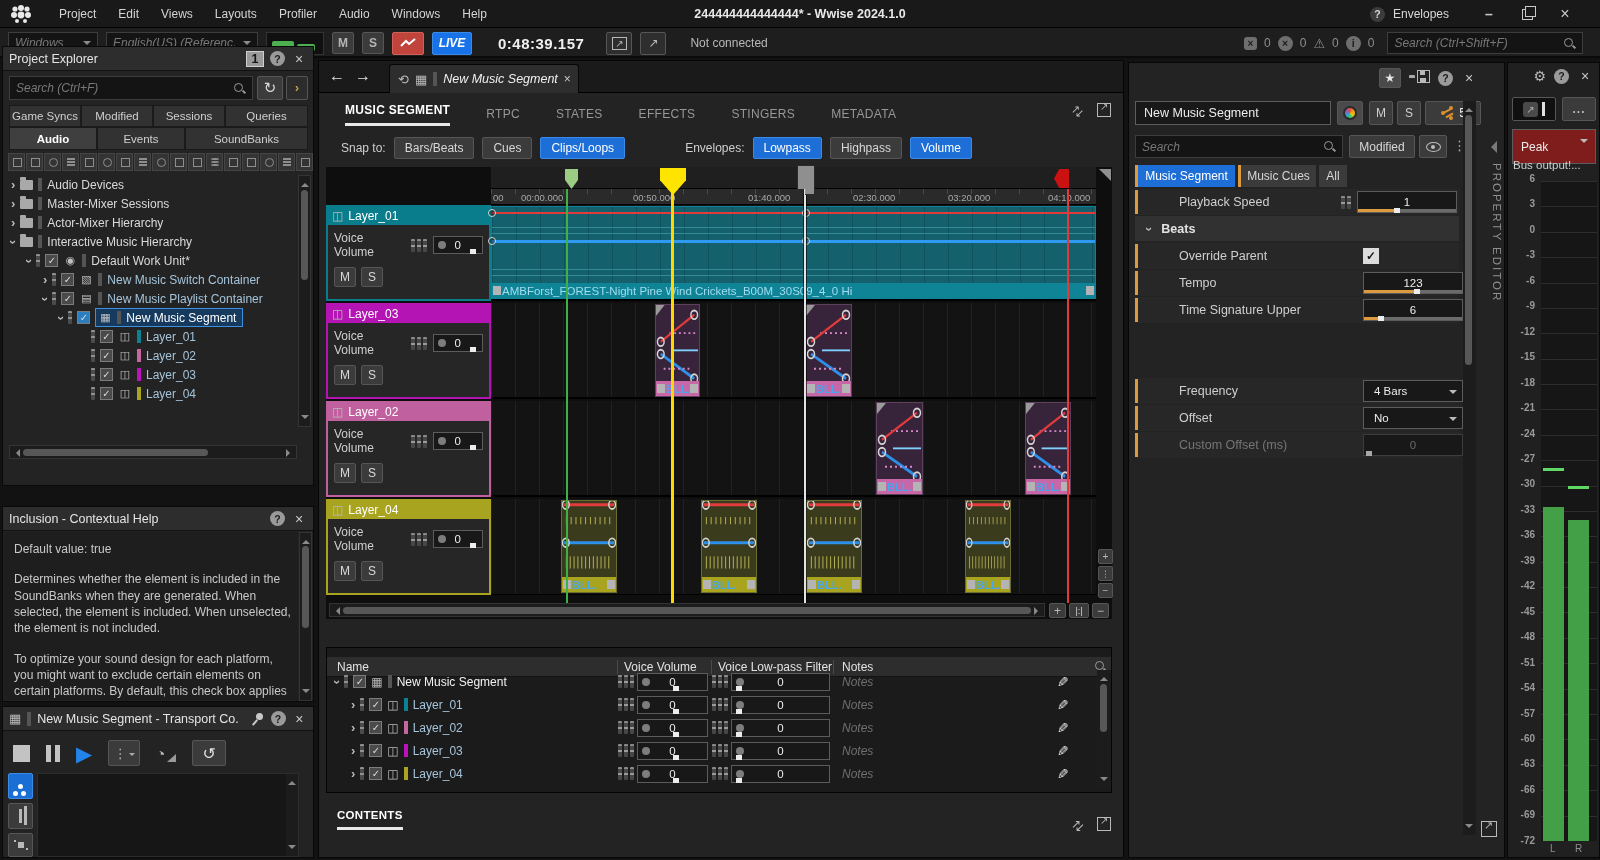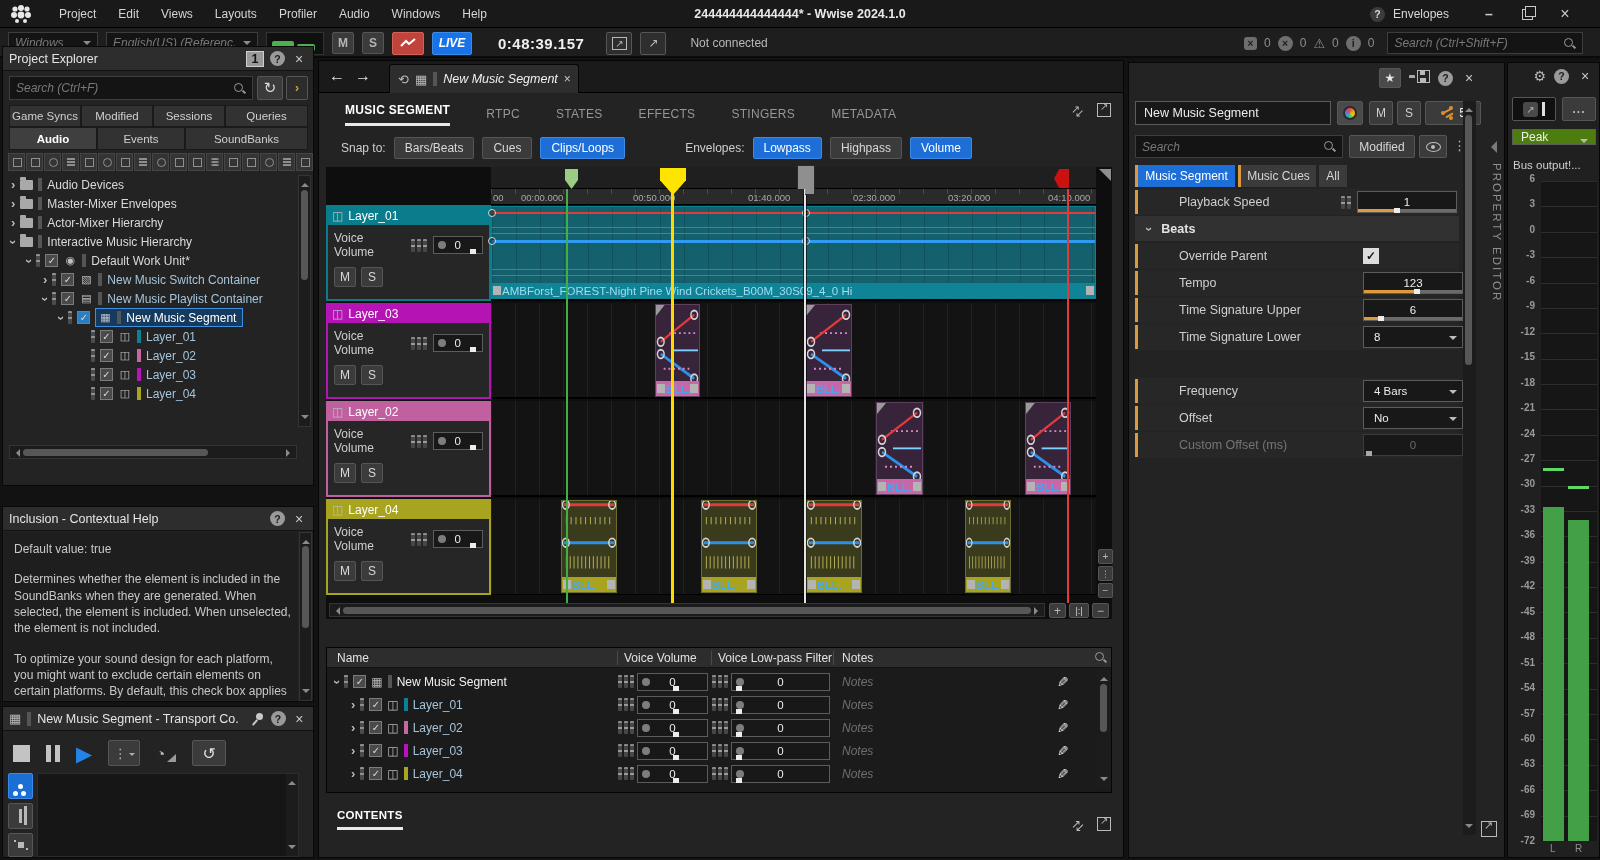--- a/index.html
+++ b/index.html
@@ -236,21 +236,21 @@
     <div class="trow" style="top:0;padding-left:8px">
         <span class="chev">›</span>
         <i class="fold"></i>
         <i class="bar3"></i>
         <span style="color:#dadada">Audio Devices</span>
       </div>
     <div class="trow" style="top:19px;padding-left:8px">
         <span class="chev">›</span>
         <i class="fold"></i>
         <i class="bar3"></i>
-        <span style="color:#dadada">Master-Mixer Envelopes</span>
+        <span style="color:#dadada">Master-Mixer Sessions</span>
       </div>
     <div class="trow" style="top:38px;padding-left:8px">
         <span class="chev">›</span>
         <i class="fold"></i>
         <i class="bar3"></i>
         <span style="color:#dadada">Actor-Mixer Hierarchy</span>
       </div>
     <div class="trow" style="top:57px;padding-left:8px">
         <span class="chev d">›</span>
         <i class="fold"></i>
@@ -743,21 +743,21 @@
       </span>
     <span class="b" style="position:absolute;top:17px;width:15px;height:15px;font-size:9px">
         <span class="ico">⋮</span>
       </span>
     <span class="b" style="position:absolute;top:34px;width:15px;height:15px">
         <span class="ico" style="font-size:10px">−</span>
       </span>
   </div>
 
   <div class="a" style="left:7px;top:586px;width:786px;height:146px;background:#1b1b1b;border:1px solid #050505">
-    <div class="f" style="position:absolute;left:0;top:0;right:0;height:20px;background:#2d2d2d;border-bottom:1px solid #141414;font-size:12px;color:#e2e2e2">
+    <div class="f" style="position:absolute;left:0;top:9px;right:0;height:20px;background:#2d2d2d;border-bottom:1px solid #141414;font-size:12px;color:#e2e2e2">
       <span style="width:291px;padding-left:10px;border-right:1px solid #4a4a4a">Name</span>
       <span style="width:94px;padding-left:6px;border-right:1px solid #4a4a4a">Voice Volume</span>
       <span style="width:122px;padding-left:6px;border-right:1px solid #4a4a4a">Voice Low-pass Filter</span>
       <span style="flex:1;padding-left:8px">Notes</span>
       <i class="mag" style="margin-right:4px"></i>
     </div>
 
     <div class="f" style="position:absolute;left:0;top:22px;right:16px;height:23px;gap:0">
       <span class="f" style="width:291px;gap:5px;padding-left:8px">
           <span class="chev d">›</span>
@@ -1042,27 +1042,20 @@
   </div>
   <div class="prow" style="top:234px">
     <span class="lb">Time Signature Upper</span>
     <div class="pv vb">
         <span>6</span>
         <i class="fill" style="width:16px"></i>
         <i class="rest" style="width:80px"></i>
         <i class="th" style="left:14px"></i>
       </div>
   </div>
-  <div class="prow" style="top:261px">
-    <span class="lb">Time Signature Lower</span>
-    <div class="pv vb" style="justify-content:flex-start;padding-left:10px">
-        <span>8</span>
-        <i class="tri dd" style="border:4px solid transparent;border-top-color:#bbb;top:9px"></i>
-      </div>
-  </div>
   <div class="prow" style="top:315px">
     <span class="lb">Frequency</span>
     <div class="pv vb" style="justify-content:flex-start;padding-left:10px">
         <span>4 Bars</span>
         <i class="tri dd" style="border:4px solid transparent;border-top-color:#bbb;top:9px"></i>
       </div>
   </div>
   <div class="prow" style="top:342px">
     <span class="lb">Offset</span>
     <div class="pv vb" style="justify-content:flex-start;padding-left:10px">
@@ -1098,21 +1091,21 @@
   </div>
   <span class="b" style="position:absolute;left:4px;top:34px;width:44px;height:24px;background:#101010;gap:4px">
       <span style="width:15px;height:15px;background:#4a4a4a;border-radius:3px;display:inline-flex;align-items:center;justify-content:center;color:#e8e8e8;font-size:10px">
         <span class="ico">↗</span>
       </span>
       <i style="width:3px;height:14px;background:#e0e0e0"></i>
     </span>
   <span class="b" style="position:absolute;left:54px;top:34px;width:34px;height:24px">
       <span class="ico" style="letter-spacing:1px;font-weight:bold">...</span>
     </span>
-  <div class="vb" style="position:absolute;left:4px;top:66px;width:84px;height:16px;justify-content:flex-start;padding-left:8px;background:#4d7c0f">
+  <div class="vb" style="position:absolute;left:4px;top:66px;width:84px;height:35px;justify-content:flex-start;padding-left:8px;background:#7f1d1d">
       <span style="font-size:12px">Peak</span>
       <i class="tri" style="position:absolute;right:7px;border:4px solid transparent;border-top-color:#bbb;top:9px"></i>
     </div>
   <div class="a" style="left:5px;top:96px;font-size:11.5px;color:#cfcfcf;white-space:nowrap;overflow:hidden;width:84px">Bus output!...</div>
 
   <div class="a" style="left:0;top:116px;width:30px;height:662px;display:flex;flex-direction:column;justify-content:space-between;align-items:flex-end;padding-right:3px">
     <b class="scl">6</b>
       <b class="scl">3</b>
       <b class="scl">0</b>
       <b class="scl">-3</b>

